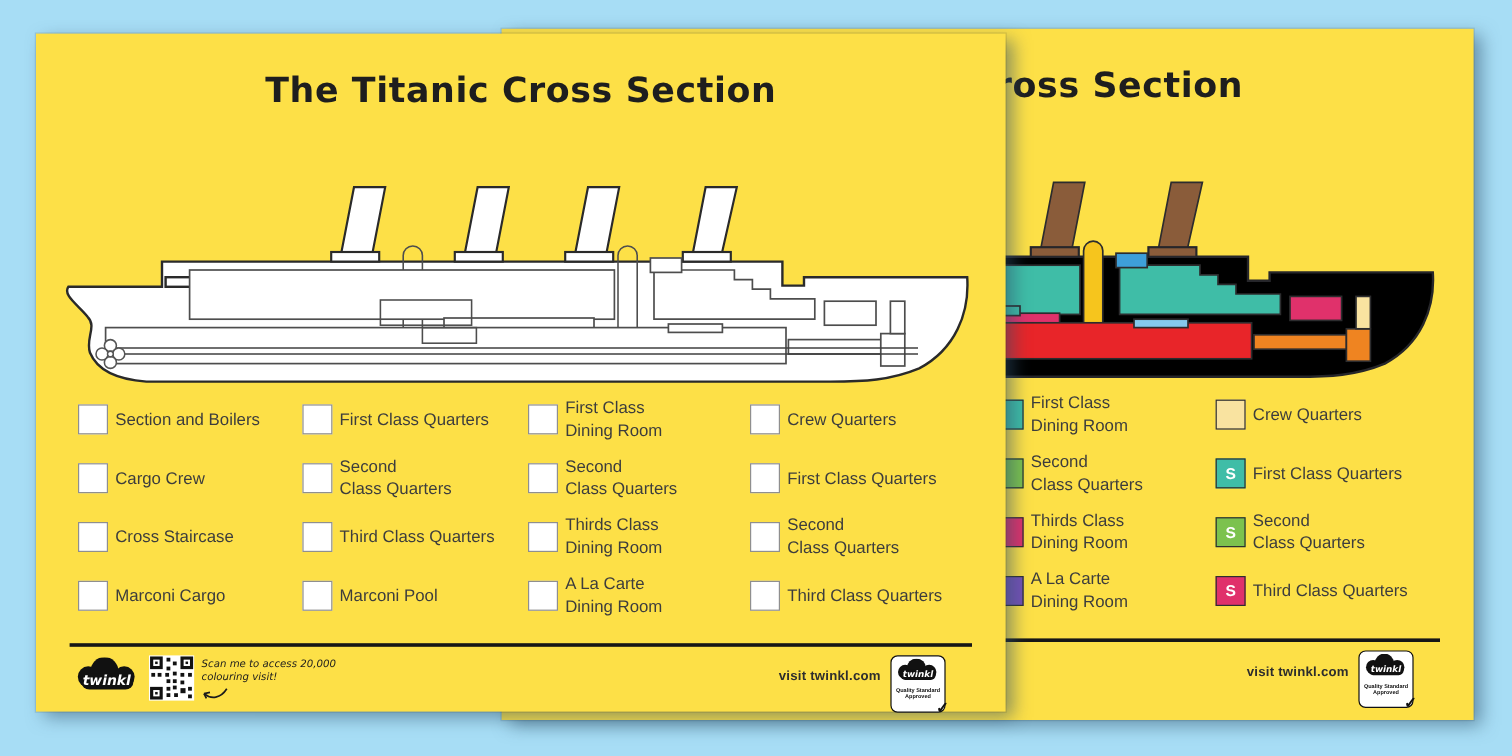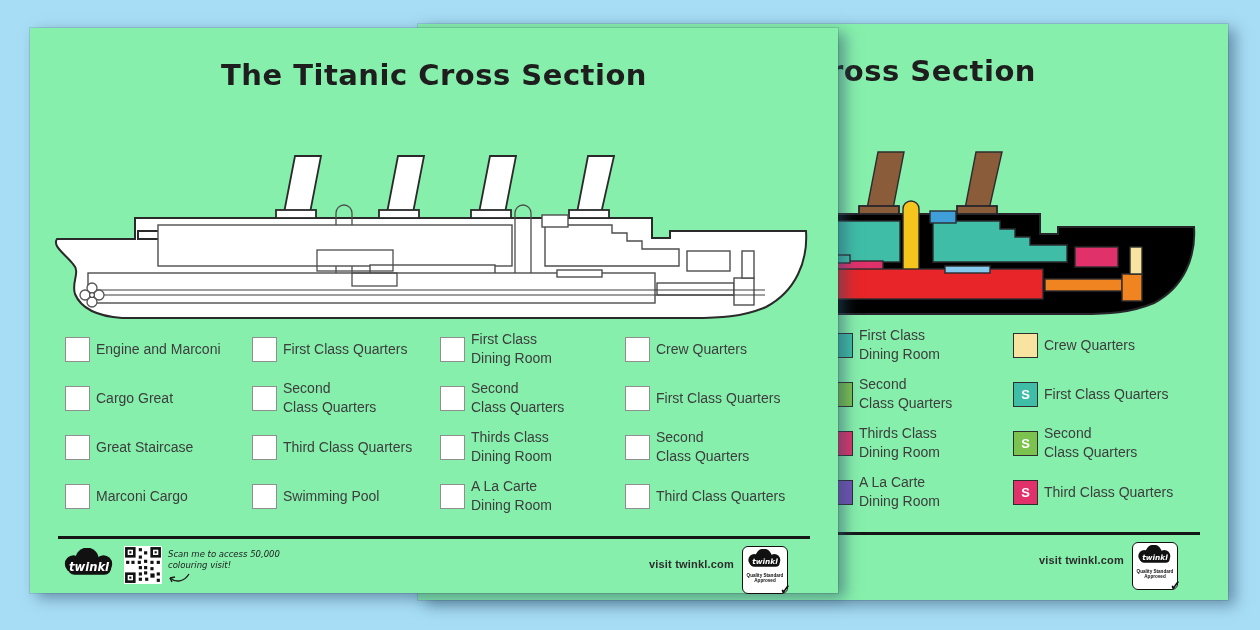--- a/index.html
+++ b/index.html
@@ -2,21 +2,21 @@
 <html><head>
 <meta charset="utf-8">
 <style>
   html,body{margin:0;padding:0;}
   body{
     width:1260px;height:630px;overflow:hidden;position:relative;
     font-family:"Liberation Sans", sans-serif;
   }
   #stage{position:absolute;inset:0;}
   .page{
-    position:absolute;background:#86efac;
+    position:absolute;background:#fde047;
     box-shadow:0 0 0 1px rgba(0,0,0,.10), 7px 5px 14px rgba(45,80,105,.55);
   }
   .page--back{left:418px;top:24px;width:810px;height:576px;z-index:1;}
   .page--front{left:30px;top:28px;width:808px;height:565px;z-index:2;}
   .page-title{
     position:absolute;left:0;top:30px;width:100%;margin:0;
     text-align:center;font-size:29px;font-weight:bold;color:#1e1e1e;
     letter-spacing:.5px;font-family:"DejaVu Sans", sans-serif;
   }
   .ship-wrap{position:absolute;left:0;top:95px;width:810px;height:200px;}
@@ -255,33 +255,33 @@
           <circle cx="0" cy="0" r="2.4"></circle>
         </g>
       </svg>
     </div>
 
     <div class="legend legend--outline">
         <div class="legend-col col1">
           <div class="lg-row" style="top: 0px;">
             <span class="chk"></span>
             <div class="lg-lbl">
-              <div>Engine and Marconi</div>
-            </div>
-          </div>
-          <div class="lg-row" style="top: 49px;">
-            <span class="chk"></span>
-            <div class="lg-lbl">
-              <div>Cargo Great</div>
-            </div>
-          </div>
-          <div class="lg-row" style="top: 98px;">
-            <span class="chk"></span>
-            <div class="lg-lbl">
-              <div>Great Staircase</div>
+              <div>Section and Boilers</div>
+            </div>
+          </div>
+          <div class="lg-row" style="top: 49px;">
+            <span class="chk"></span>
+            <div class="lg-lbl">
+              <div>Cargo Crew</div>
+            </div>
+          </div>
+          <div class="lg-row" style="top: 98px;">
+            <span class="chk"></span>
+            <div class="lg-lbl">
+              <div>Cross Staircase</div>
             </div>
           </div>
           <div class="lg-row" style="top: 147px;">
             <span class="chk"></span>
             <div class="lg-lbl">
               <div>Marconi Cargo</div>
             </div>
           </div>
         </div>
         <div class="legend-col col2">
@@ -300,21 +300,21 @@
           </div>
           <div class="lg-row" style="top: 98px;">
             <span class="chk"></span>
             <div class="lg-lbl">
               <div>Third Class Quarters</div>
             </div>
           </div>
           <div class="lg-row" style="top: 147px;">
             <span class="chk"></span>
             <div class="lg-lbl">
-              <div>Swimming Pool</div>
+              <div>Marconi Pool</div>
             </div>
           </div>
         </div>
         <div class="legend-col col3">
           <div class="lg-row" style="top: 0px;">
             <span class="chk"></span>
             <div class="lg-lbl">
               <div>First Class</div>
               <div>Dining Room</div>
             </div>
@@ -412,21 +412,21 @@
             <rect x="27.5" y="3.5" width="5" height="5"></rect>
             <rect x="3.5" y="27.5" width="5" height="5"></rect>
           </g>
         <g fill="#111">
             <rect x="5" y="5" width="2" height="2"></rect>
             <rect x="29" y="5" width="2" height="2"></rect>
             <rect x="5" y="29" width="2" height="2"></rect>
           </g>
       </svg>
       <div class="scan-note">
-        <div>Scan me to access 50,000</div>
+        <div>Scan me to access 20,000</div>
         <div>colouring visit!</div>
       </div>
       <svg class="scan-arrow" width="24" height="12" viewBox="0 0 24 12">
         <path d="M21 2 C 16 10, 8 11, 2 6" fill="none" stroke="#1c1c1c" stroke-width="1.4"></path>
         <path d="M2 6 L7 5 M2 6 L4 10" fill="none" stroke="#1c1c1c" stroke-width="1.4"></path>
       </svg>
       <span class="visit">visit twinkl.com</span>
       <div class="badge">
         <svg class="badge-cloud" viewBox="0 0 60 32">
           <g fill="#111">

